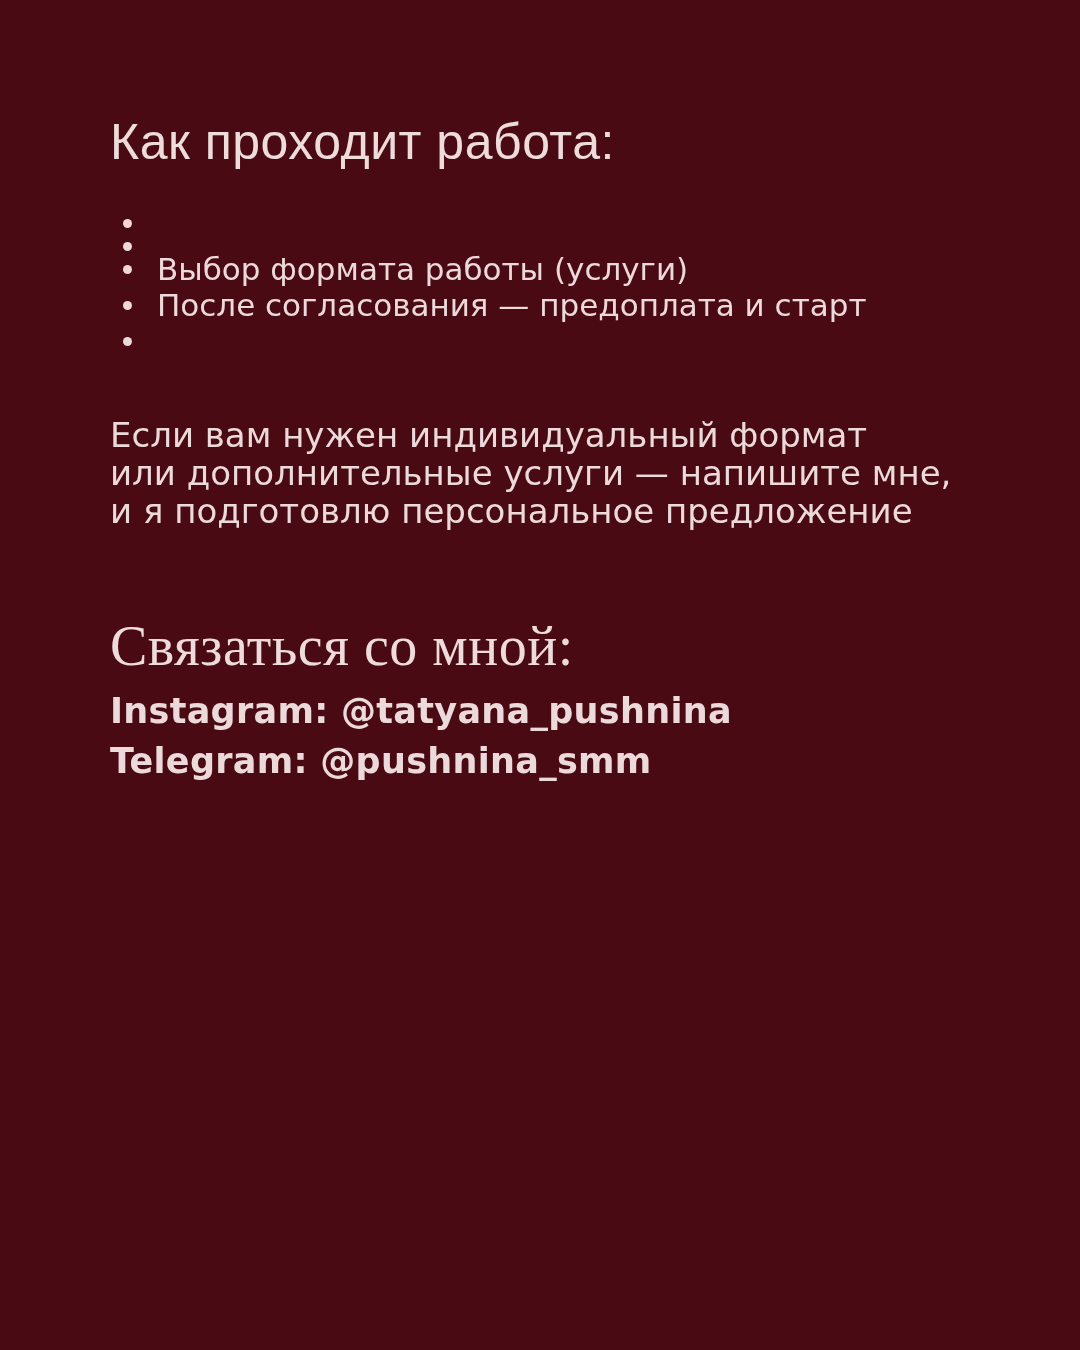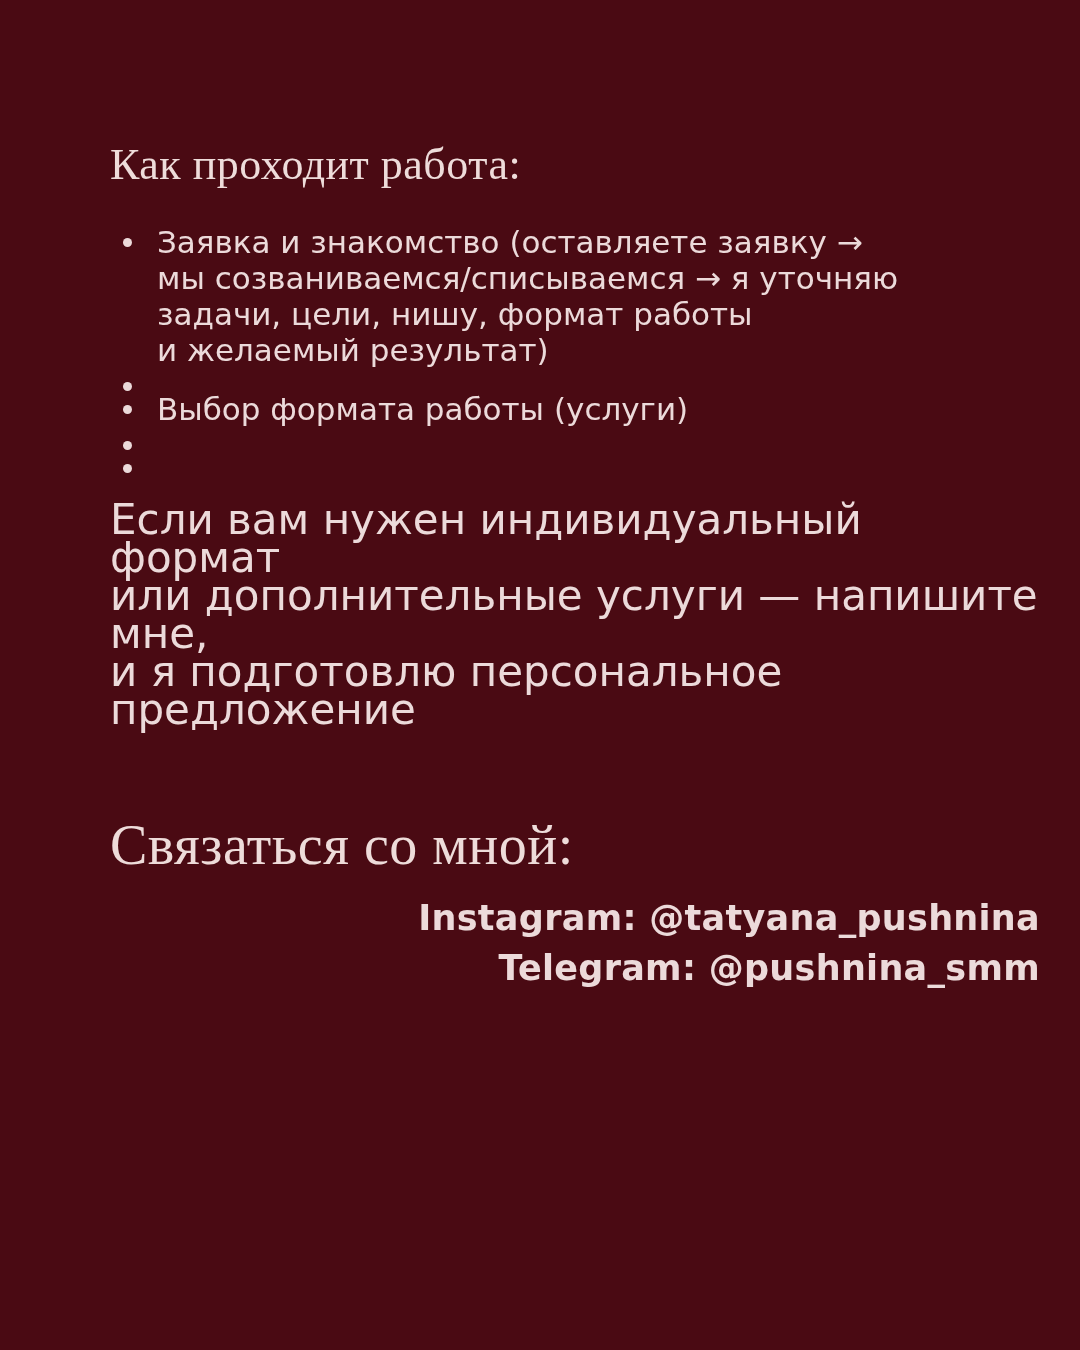--- a/index.html
+++ b/index.html
@@ -17,27 +17,26 @@
     background: var(--background);
     font-family: "DejaVu Sans", "Liberation Sans", sans-serif;
     color: var(--text);
   }
   .page {
     width: 1080px;
     height: 1350px;
     padding: 116px 40px 0 110px;
   }
   .title {
-    font-family: Liberation Serif, serif;
+    font-family: Liberation Sans, sans-serif;
     font-weight: 400;
-    font-size: 44px;
+    font-size: 50px;
     line-height: 1.05;
     color: var(--heading);
     letter-spacing: 0.5px;
-    margin-top: 26px;
   }
   .process {
     list-style: none;
     margin-top: 36px;
     font-size: 31px;
     line-height: 36px;
     font-weight: 400;
   }
   .process li {
     display: flex;
@@ -49,69 +48,65 @@
     height: 9px;
     border-radius: 50%;
     background: currentColor;
     margin: 14px 0 0 13px;
   }
   .li-text {
     white-space: pre-line;
     padding-left: 25px;
   }
   .note {
-    margin-top: 28px;
-    font-size: 42px;
+    margin-top: 70px;
+    font-size: 34px;
     line-height: 38px;
     white-space: pre-line;
   }
   .contact-heading {
     margin-top: 88px;
     font-family: "Liberation Serif", "DejaVu Serif", serif;
     font-weight: 400;
     font-size: 56px;
     line-height: 1;
     color: var(--heading);
     letter-spacing: 0.5px;
   }
   .contacts {
-    margin-top: 20px;
-    text-align: right;
+    margin-top: 12px;
   }
   .contacts p {
     font-size: 35px;
     line-height: 50px;
     font-weight: 700;
     letter-spacing: 0.3px;
   }
 </style>
 </head>
 <body>
 
 <div class="page">
 
   <h1 class="title">Как проходит работа:</h1>
 
   <ul class="process">
     <li>
       <span class="dot"></span>
-      <span class="li-text">Заявка и знакомство (оставляете заявку →
-мы созваниваемся/списываемся → я уточняю
-задачи, цели, нишу, формат работы
-и желаемый результат)</span>
     </li>
     <li>
       <span class="dot"></span>
     </li>
     <li>
       <span class="dot"></span>
       <span class="li-text">Выбор формата работы (услуги)</span>
     </li>
     <li>
       <span class="dot"></span>
+      <span class="li-text">После согласования — предоплата и старт</span>
     </li>
     <li>
       <span class="dot"></span>
     </li>
   </ul>
 
   <p class="note">Если вам нужен индивидуальный формат
 или дополнительные услуги — напишите мне,
 и я подготовлю персональное предложение</p>
 

